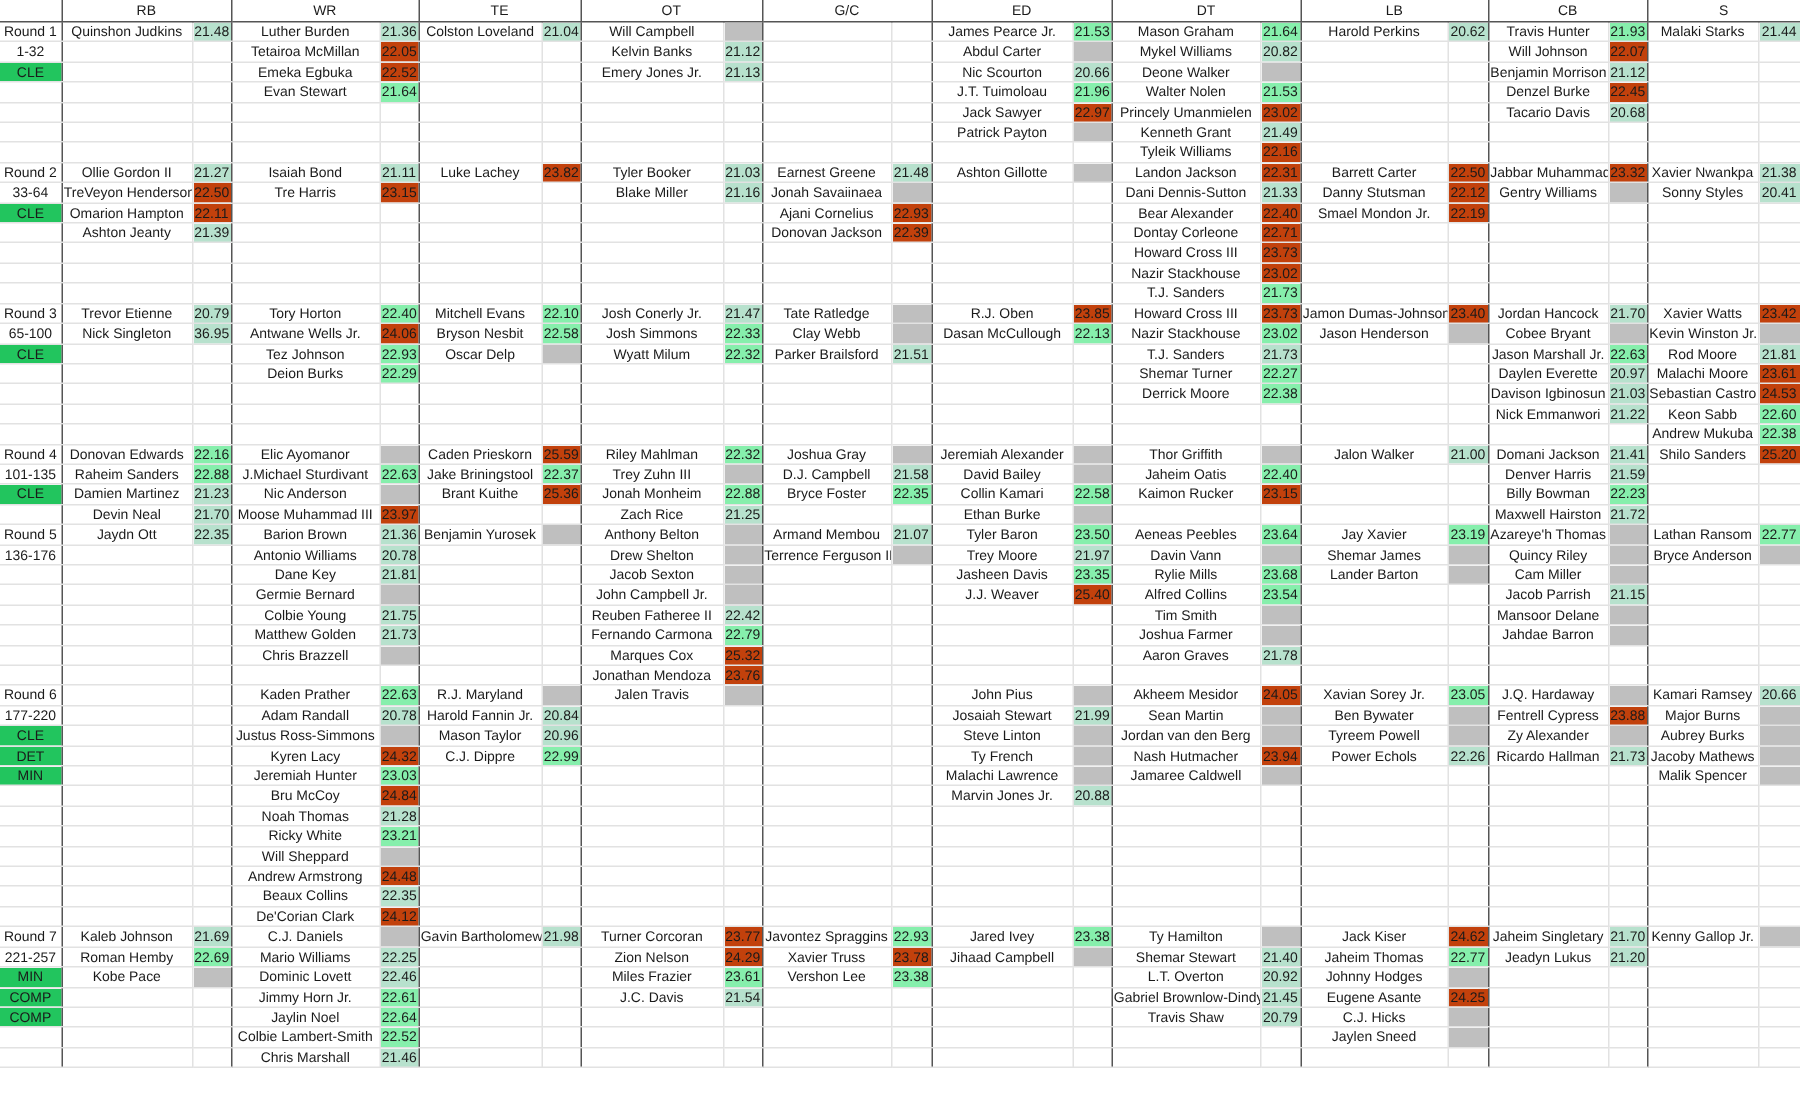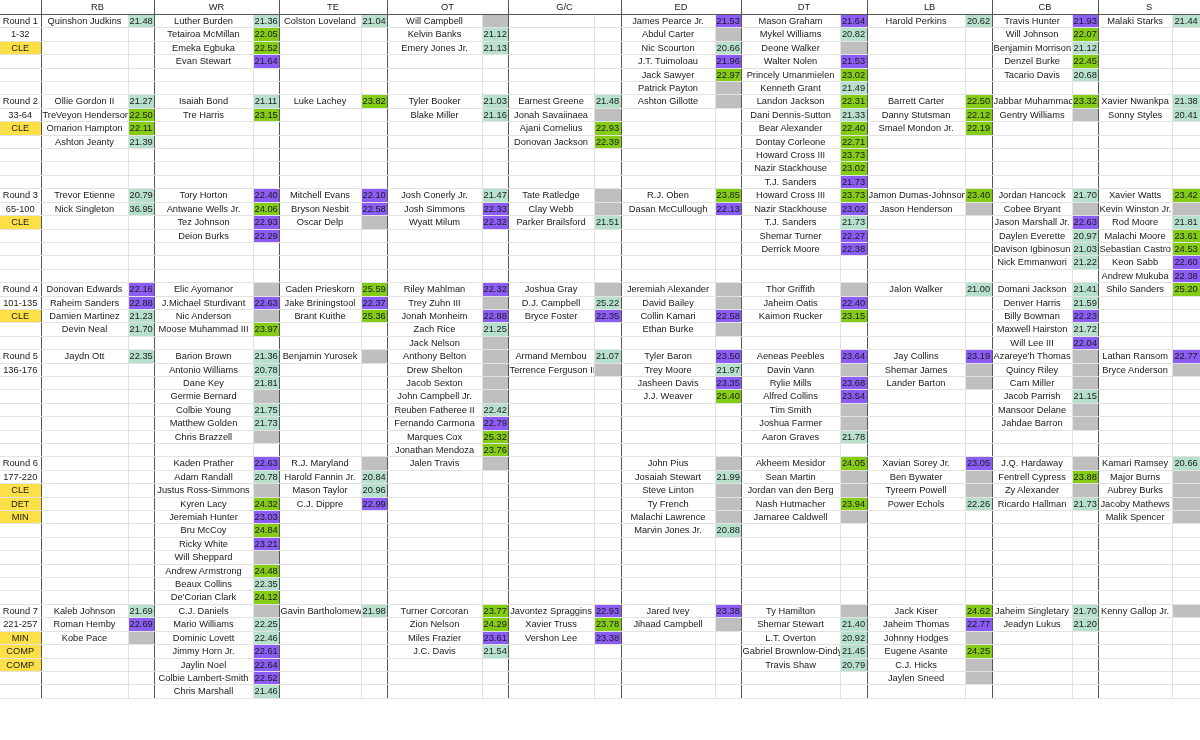--- a/index.html
+++ b/index.html
@@ -5,24 +5,24 @@
   html, body { margin:0; padding:0; background:#ffffff; }
   body { width:1200px; height:740px; overflow:hidden; font-family:"Liberation Sans", sans-serif; font-size:9.3px; color:#1a1a1a; }
   table.sheet { border-collapse:collapse; table-layout:fixed; width:1200px; }
   table.sheet td { height:12.4px; padding:0 1px; border-right:1px solid #e2e2e2; border-bottom:1px solid #e2e2e2; white-space:nowrap; overflow:hidden; text-align:center; line-height:12.4px; }
   table.sheet td.hdr { height:14px; line-height:14px; border-bottom:1.5px solid #555; }
   td.lbl { text-align:center;margin-left:30px; }
   td.sep { border-right:1.5px solid #555 !important; }
   tr.round-start td { border-top:1.5px solid #555; }
   td.val { text-align:right; padding-right:2px; }
   td.g { background:#b7e1cd; }
-  td.y { background:#8b5cf6; }
-  td.r { background:#84cc16; }
+  td.y { background:#86efac; }
+  td.r { background:#c2410c; }
   td.n { background:#bfbfbf; }
-  td.team { background:#fde047; }
+  td.team { background:#22c55e; }
 </style>
 </head>
 <body>
 
 <table class="sheet">
   <colgroup>
     <col style="width:41px">
     <col style="width:87px">
       <col style="width:26px">
     <col style="width:99px">
@@ -189,20 +189,43 @@
         <td class="val sep n"></td>
         <td>Kenneth Grant</td>
         <td class="val sep g">21.49</td>
         <td></td>
         <td class="val sep"></td>
         <td></td>
         <td class="val sep"></td>
         <td></td>
         <td class="val sep"></td>
       </tr>
+      <tr>
+        <td class="lbl sep"></td>
+        <td></td>
+        <td class="val sep"></td>
+        <td></td>
+        <td class="val sep"></td>
+        <td></td>
+        <td class="val sep"></td>
+        <td></td>
+        <td class="val sep"></td>
+        <td></td>
+        <td class="val sep"></td>
+        <td></td>
+        <td class="val sep"></td>
+        <td>Tyleik Williams</td>
+        <td class="val sep r">22.16</td>
+        <td></td>
+        <td class="val sep"></td>
+        <td></td>
+        <td class="val sep"></td>
+        <td></td>
+        <td class="val sep"></td>
+      </tr>
       <tr class="round-start">
         <td class="lbl sep">Round 2</td>
         <td>Ollie Gordon II</td>
         <td class="val sep g">21.27</td>
         <td>Isaiah Bond</td>
         <td class="val sep g">21.11</td>
         <td>Luke Lachey</td>
         <td class="val sep r">23.82</td>
         <td>Tyler Booker</td>
         <td class="val sep g">21.03</td>
@@ -545,21 +568,21 @@
         <td class="lbl sep">101-135</td>
         <td>Raheim Sanders</td>
         <td class="val sep y">22.88</td>
         <td>J.Michael Sturdivant</td>
         <td class="val sep y">22.63</td>
         <td>Jake Briningstool</td>
         <td class="val sep y">22.37</td>
         <td>Trey Zuhn III</td>
         <td class="val sep n"></td>
         <td>D.J. Campbell</td>
-        <td class="val sep g">25.22</td>
+        <td class="val sep g">21.58</td>
         <td>David Bailey</td>
         <td class="val sep n"></td>
         <td>Jaheim Oatis</td>
         <td class="val sep y">22.40</td>
         <td></td>
         <td class="val sep"></td>
         <td>Denver Harris</td>
         <td class="val sep g">21.59</td>
         <td></td>
         <td class="val sep"></td>
@@ -603,60 +626,37 @@
         <td class="val sep n"></td>
         <td></td>
         <td class="val sep"></td>
         <td></td>
         <td class="val sep"></td>
         <td>Maxwell Hairston</td>
         <td class="val sep g">21.72</td>
         <td></td>
         <td class="val sep"></td>
       </tr>
-      <tr>
-        <td class="lbl sep"></td>
-        <td></td>
-        <td class="val sep"></td>
-        <td></td>
-        <td class="val sep"></td>
-        <td></td>
-        <td class="val sep"></td>
-        <td>Jack Nelson</td>
-        <td class="val sep n"></td>
-        <td></td>
-        <td class="val sep"></td>
-        <td></td>
-        <td class="val sep"></td>
-        <td></td>
-        <td class="val sep"></td>
-        <td></td>
-        <td class="val sep"></td>
-        <td>Will Lee III</td>
-        <td class="val sep y">22.04</td>
-        <td></td>
-        <td class="val sep"></td>
-      </tr>
       <tr class="round-start">
         <td class="lbl sep">Round 5</td>
         <td>Jaydn Ott</td>
         <td class="val sep g">22.35</td>
         <td>Barion Brown</td>
         <td class="val sep g">21.36</td>
         <td>Benjamin Yurosek</td>
         <td class="val sep n"></td>
         <td>Anthony Belton</td>
         <td class="val sep n"></td>
         <td>Armand Membou</td>
         <td class="val sep g">21.07</td>
         <td>Tyler Baron</td>
         <td class="val sep y">23.50</td>
         <td>Aeneas Peebles</td>
         <td class="val sep y">23.64</td>
-        <td>Jay Collins</td>
+        <td>Jay Xavier</td>
         <td class="val sep y">23.19</td>
         <td>Azareye'h Thomas</td>
         <td class="val sep n"></td>
         <td>Lathan Ransom</td>
         <td class="val sep y">22.77</td>
       </tr>
       <tr>
         <td class="lbl sep">136-176</td>
         <td></td>
         <td class="val sep"></td>
@@ -939,20 +939,43 @@
         <td>Bru McCoy</td>
         <td class="val sep r">24.84</td>
         <td></td>
         <td class="val sep"></td>
         <td></td>
         <td class="val sep"></td>
         <td></td>
         <td class="val sep"></td>
         <td>Marvin Jones Jr.</td>
         <td class="val sep g">20.88</td>
+        <td></td>
+        <td class="val sep"></td>
+        <td></td>
+        <td class="val sep"></td>
+        <td></td>
+        <td class="val sep"></td>
+        <td></td>
+        <td class="val sep"></td>
+      </tr>
+      <tr>
+        <td class="lbl sep"></td>
+        <td></td>
+        <td class="val sep"></td>
+        <td>Noah Thomas</td>
+        <td class="val sep g">21.28</td>
+        <td></td>
+        <td class="val sep"></td>
+        <td></td>
+        <td class="val sep"></td>
+        <td></td>
+        <td class="val sep"></td>
+        <td></td>
+        <td class="val sep"></td>
         <td></td>
         <td class="val sep"></td>
         <td></td>
         <td class="val sep"></td>
         <td></td>
         <td class="val sep"></td>
         <td></td>
         <td class="val sep"></td>
       </tr>
       <tr>

